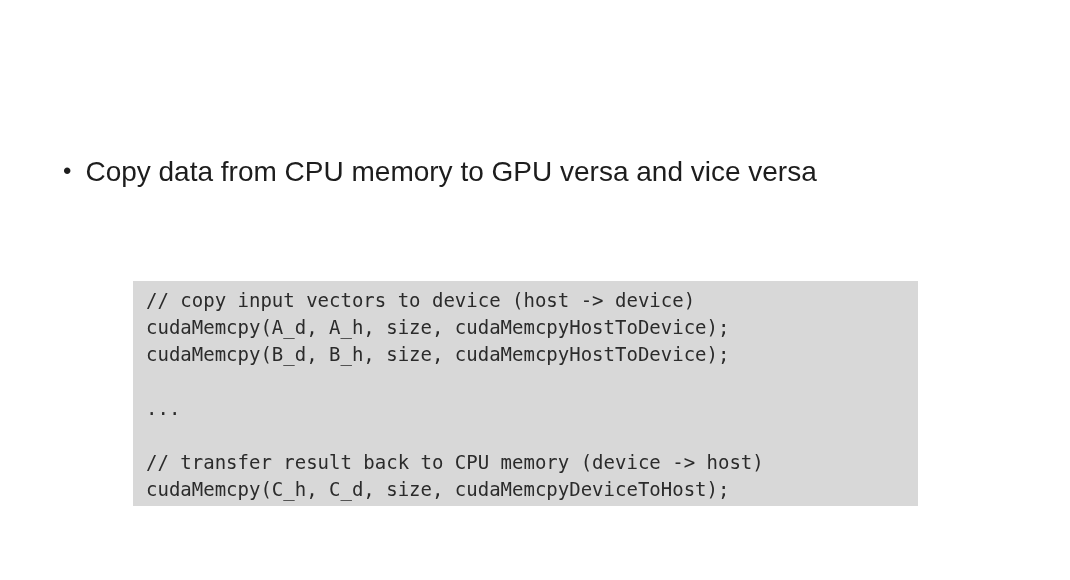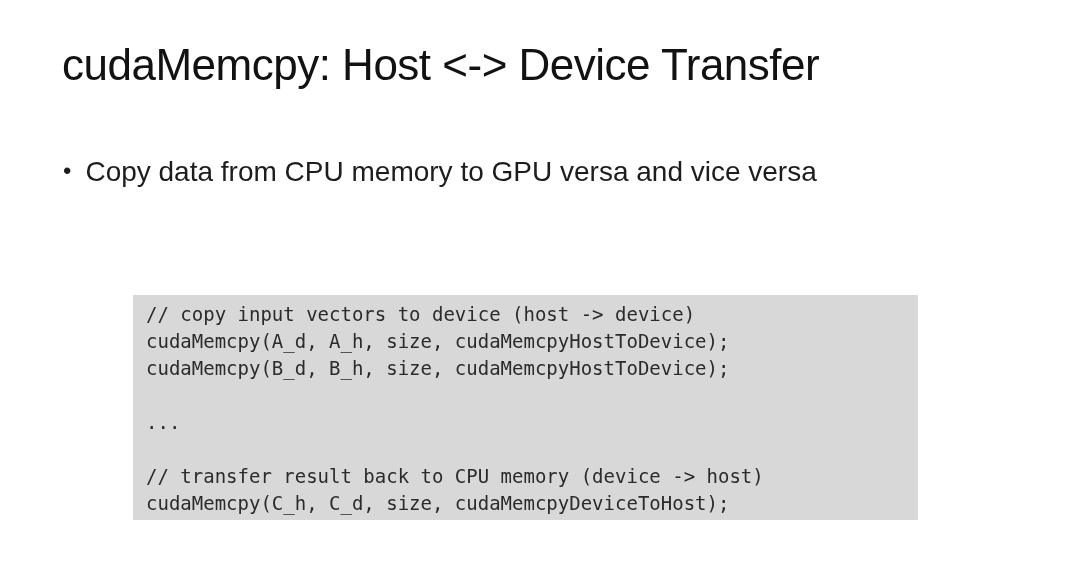--- a/index.html
+++ b/index.html
@@ -40,42 +40,41 @@
   }
   .bullet-marker {
     font-size: 24px;
     margin-right: 14px;
     position: relative;
     top: -2px;
   }
   .code-block {
     position: absolute;
     left: 133px;
-    top: 295px;
+    top: 281px;
     width: 766px;
     height: 213px;
     margin: 0;
     padding: 6px 6px 6px 13px;
     background: #d8d8d8;
     font-family: "DejaVu Sans Mono", monospace;
     font-size: 19px;
     font-weight: 400;
     color: #2b2b2b;
   }
   .code-line {
     line-height: 27px;
     white-space: pre;
   }
 </style>
 </head>
 <body>
 
 <div class="slide">
 
-  <h1 class="title">cudaMemcpy: Host &lt;-&gt; Device Transfer</h1>
 
   <div class="bullet-line">
     <span class="bullet-marker">•</span>
     <span>Copy data from CPU memory to GPU versa and vice versa</span>
   </div>
 
   <pre class="code-block"><div class="code-line">// copy input vectors to device (host -&gt; device)</div><div class="code-line">cudaMemcpy(A_d, A_h, size, cudaMemcpyHostToDevice);</div><div class="code-line">cudaMemcpy(B_d, B_h, size, cudaMemcpyHostToDevice);</div><div class="code-line">&nbsp;</div><div class="code-line">...</div><div class="code-line">&nbsp;</div><div class="code-line">// transfer result back to CPU memory (device -&gt; host)</div><div class="code-line">cudaMemcpy(C_h, C_d, size, cudaMemcpyDeviceToHost);</div></pre>
 
 </div>
 

